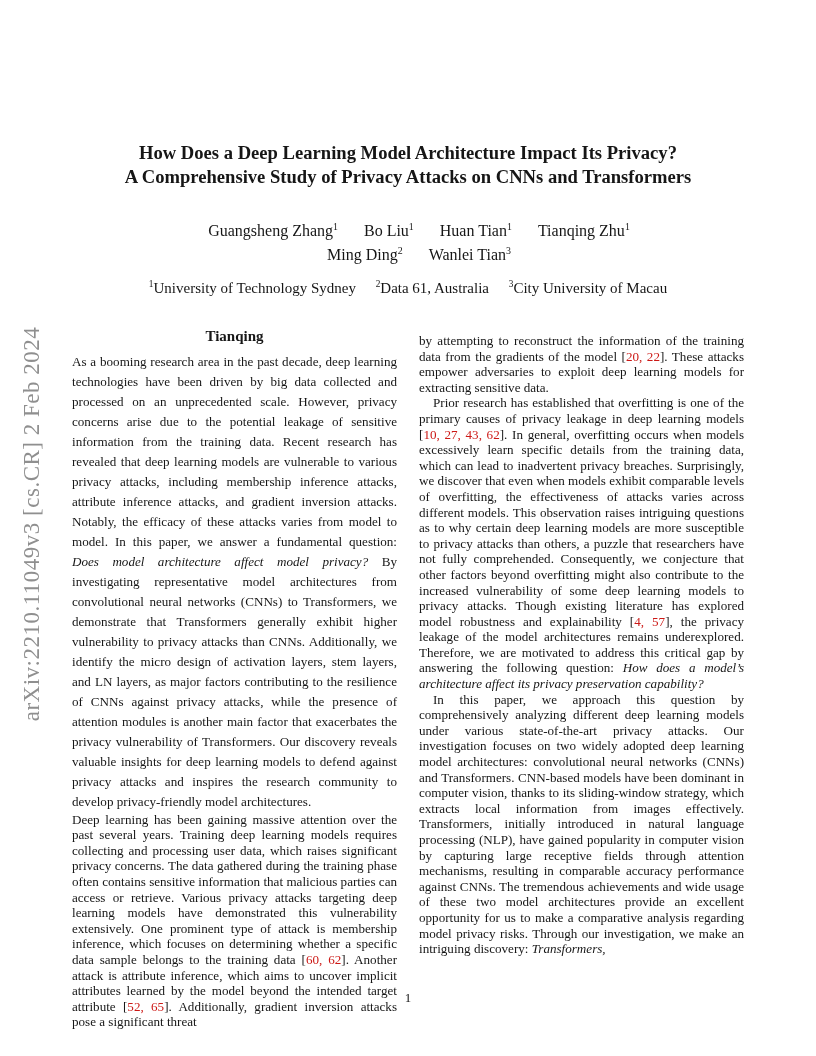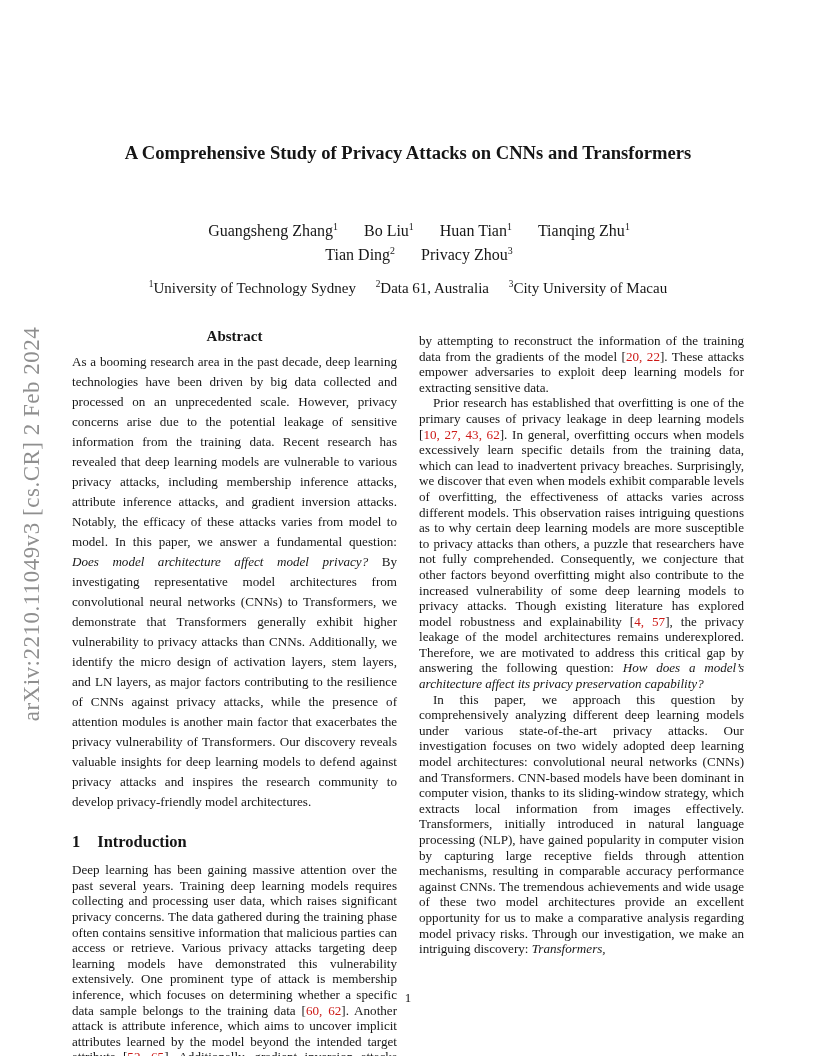--- a/index.html
+++ b/index.html
@@ -93,48 +93,46 @@
   }
 </style>
 </head>
 <body>
 
 <div class="page">
 
   <div class="arxiv-watermark">arXiv:2210.11049v3  [cs.CR]  2 Feb 2024</div>
 
   <div class="title-block">
+    <div class="title-line">How Does a Deep Learning Model Architecture Impact Its Privacy?</div>
     <div class="title-line">A Comprehensive Study of Privacy Attacks on CNNs and Transformers</div>
   </div>
 
   <div class="authors-block">
     <div class="authors-row">
       <span class="author"><span>Guangsheng Zhang</span><sup>1</sup></span>
       <span class="author"><span>Bo Liu</span><sup>1</sup></span>
       <span class="author"><span>Huan Tian</span><sup>1</sup></span>
       <span class="author"><span>Tianqing Zhu</span><sup>1</sup></span>
     </div>
     <div class="authors-row">
-      <span class="author"><span>Tian Ding</span><sup>2</sup></span>
-      <span class="author"><span>Privacy Zhou</span><sup>3</sup></span>
+      <span class="author"><span>Ming Ding</span><sup>2</sup></span>
+      <span class="author"><span>Wanlei Tian</span><sup>3</sup></span>
     </div>
   </div>
 
   <div class="affiliations">
     <span class="affil"><sup>1</sup><span>University of Technology Sydney</span></span>
     <span class="affil"><sup>2</sup><span>Data 61, Australia</span></span>
     <span class="affil"><sup>3</sup><span>City University of Macau</span></span>
   </div>
 
   <div class="col col-left">
-    <div class="abstract-heading">Abstract</div>
+    <div class="abstract-heading">Tianqing</div>
     <p class="para abstract-body"><span>As a booming research area in the past decade, deep learning technologies have been driven by big data collected and processed on an unprecedented scale. However, privacy concerns arise due to the potential leakage of sensitive information from the training data. Recent research has revealed that deep learning models are vulnerable to various privacy attacks, including membership inference attacks, attribute inference attacks, and gradient inversion attacks. Notably, the efficacy of these attacks varies from model to model. In this paper, we answer a fundamental question: </span><span class="it">Does model architecture affect model privacy?</span><span> By investigating representative model architectures from convolutional neural networks (CNNs) to Transformers, we demonstrate that Transformers generally exhibit higher vulnerability to privacy attacks than CNNs. Additionally, we identify the micro design of activation layers, stem layers, and LN layers, as major factors contributing to the resilience of CNNs against privacy attacks, while the presence of attention modules is another main factor that exacerbates the privacy vulnerability of Transformers. Our discovery reveals valuable insights for deep learning models to defend against privacy attacks and inspires the research community to develop privacy-friendly model architectures.</span></p>
-    <div class="section-heading">
-      <span class="section-number">1</span><span>Introduction</span>
-    </div>
     <p class="para"><span>Deep learning has been gaining massive attention over the past several years. Training deep learning models requires collecting and processing user data, which raises significant privacy concerns. The data gathered during the training phase often contains sensitive information that malicious parties can access or retrieve. Various privacy attacks targeting deep learning models have demonstrated this vulnerability extensively. One prominent type of attack is membership inference, which focuses on determining whether a specific data sample belongs to the training data [</span><span class="cite">60, 62</span><span>]. Another attack is attribute inference, which aims to uncover implicit attributes learned by the model beyond the intended target attribute [</span><span class="cite">52, 65</span><span>]. Additionally, gradient inversion attacks pose a significant threat</span></p>
   </div>
 
   <div class="col col-right">
     <p class="para"><span>by attempting to reconstruct the information of the training data from the gradients of the model [</span><span class="cite">20, 22</span><span>]. These attacks empower adversaries to exploit deep learning models for extracting sensitive data.</span></p>
     <p class="para indent"><span>Prior research has established that overfitting is one of the primary causes of privacy leakage in deep learning models [</span><span class="cite">10, 27, 43, 62</span><span>]. In general, overfitting occurs when models excessively learn specific details from the training data, which can lead to inadvertent privacy breaches. Surprisingly, we discover that even when models exhibit comparable levels of overfitting, the effectiveness of attacks varies across different models. This observation raises intriguing questions as to why certain deep learning models are more susceptible to privacy attacks than others, a puzzle that researchers have not fully comprehended. Consequently, we conjecture that other factors beyond overfitting might also contribute to the increased vulnerability of some deep learning models to privacy attacks. Though existing literature has explored model robustness and explainability [</span><span class="cite">4, 57</span><span>], the privacy leakage of the model architectures remains underexplored. Therefore, we are motivated to address this critical gap by answering the following question: </span><span class="it">How does a model’s architecture affect its privacy preservation capability?</span></p>
     <p class="para indent"><span>In this paper, we approach this question by comprehensively analyzing different deep learning models under various state-of-the-art privacy attacks. Our investigation focuses on two widely adopted deep learning model architectures: convolutional neural networks (CNNs) and Transformers. CNN-based models have been dominant in computer vision, thanks to its sliding-window strategy, which extracts local information from images effectively. Transformers, initially introduced in natural language processing (NLP), have gained popularity in computer vision by capturing large receptive fields through attention mechanisms, resulting in comparable accuracy performance against CNNs. The tremendous achievements and wide usage of these two model architectures provide an excellent opportunity for us to make a comparative analysis regarding model privacy risks. Through our investigation, we make an intriguing discovery: </span><span class="it">Transformers,</span></p>
   </div>
 
   <div class="page-number">1</div>

